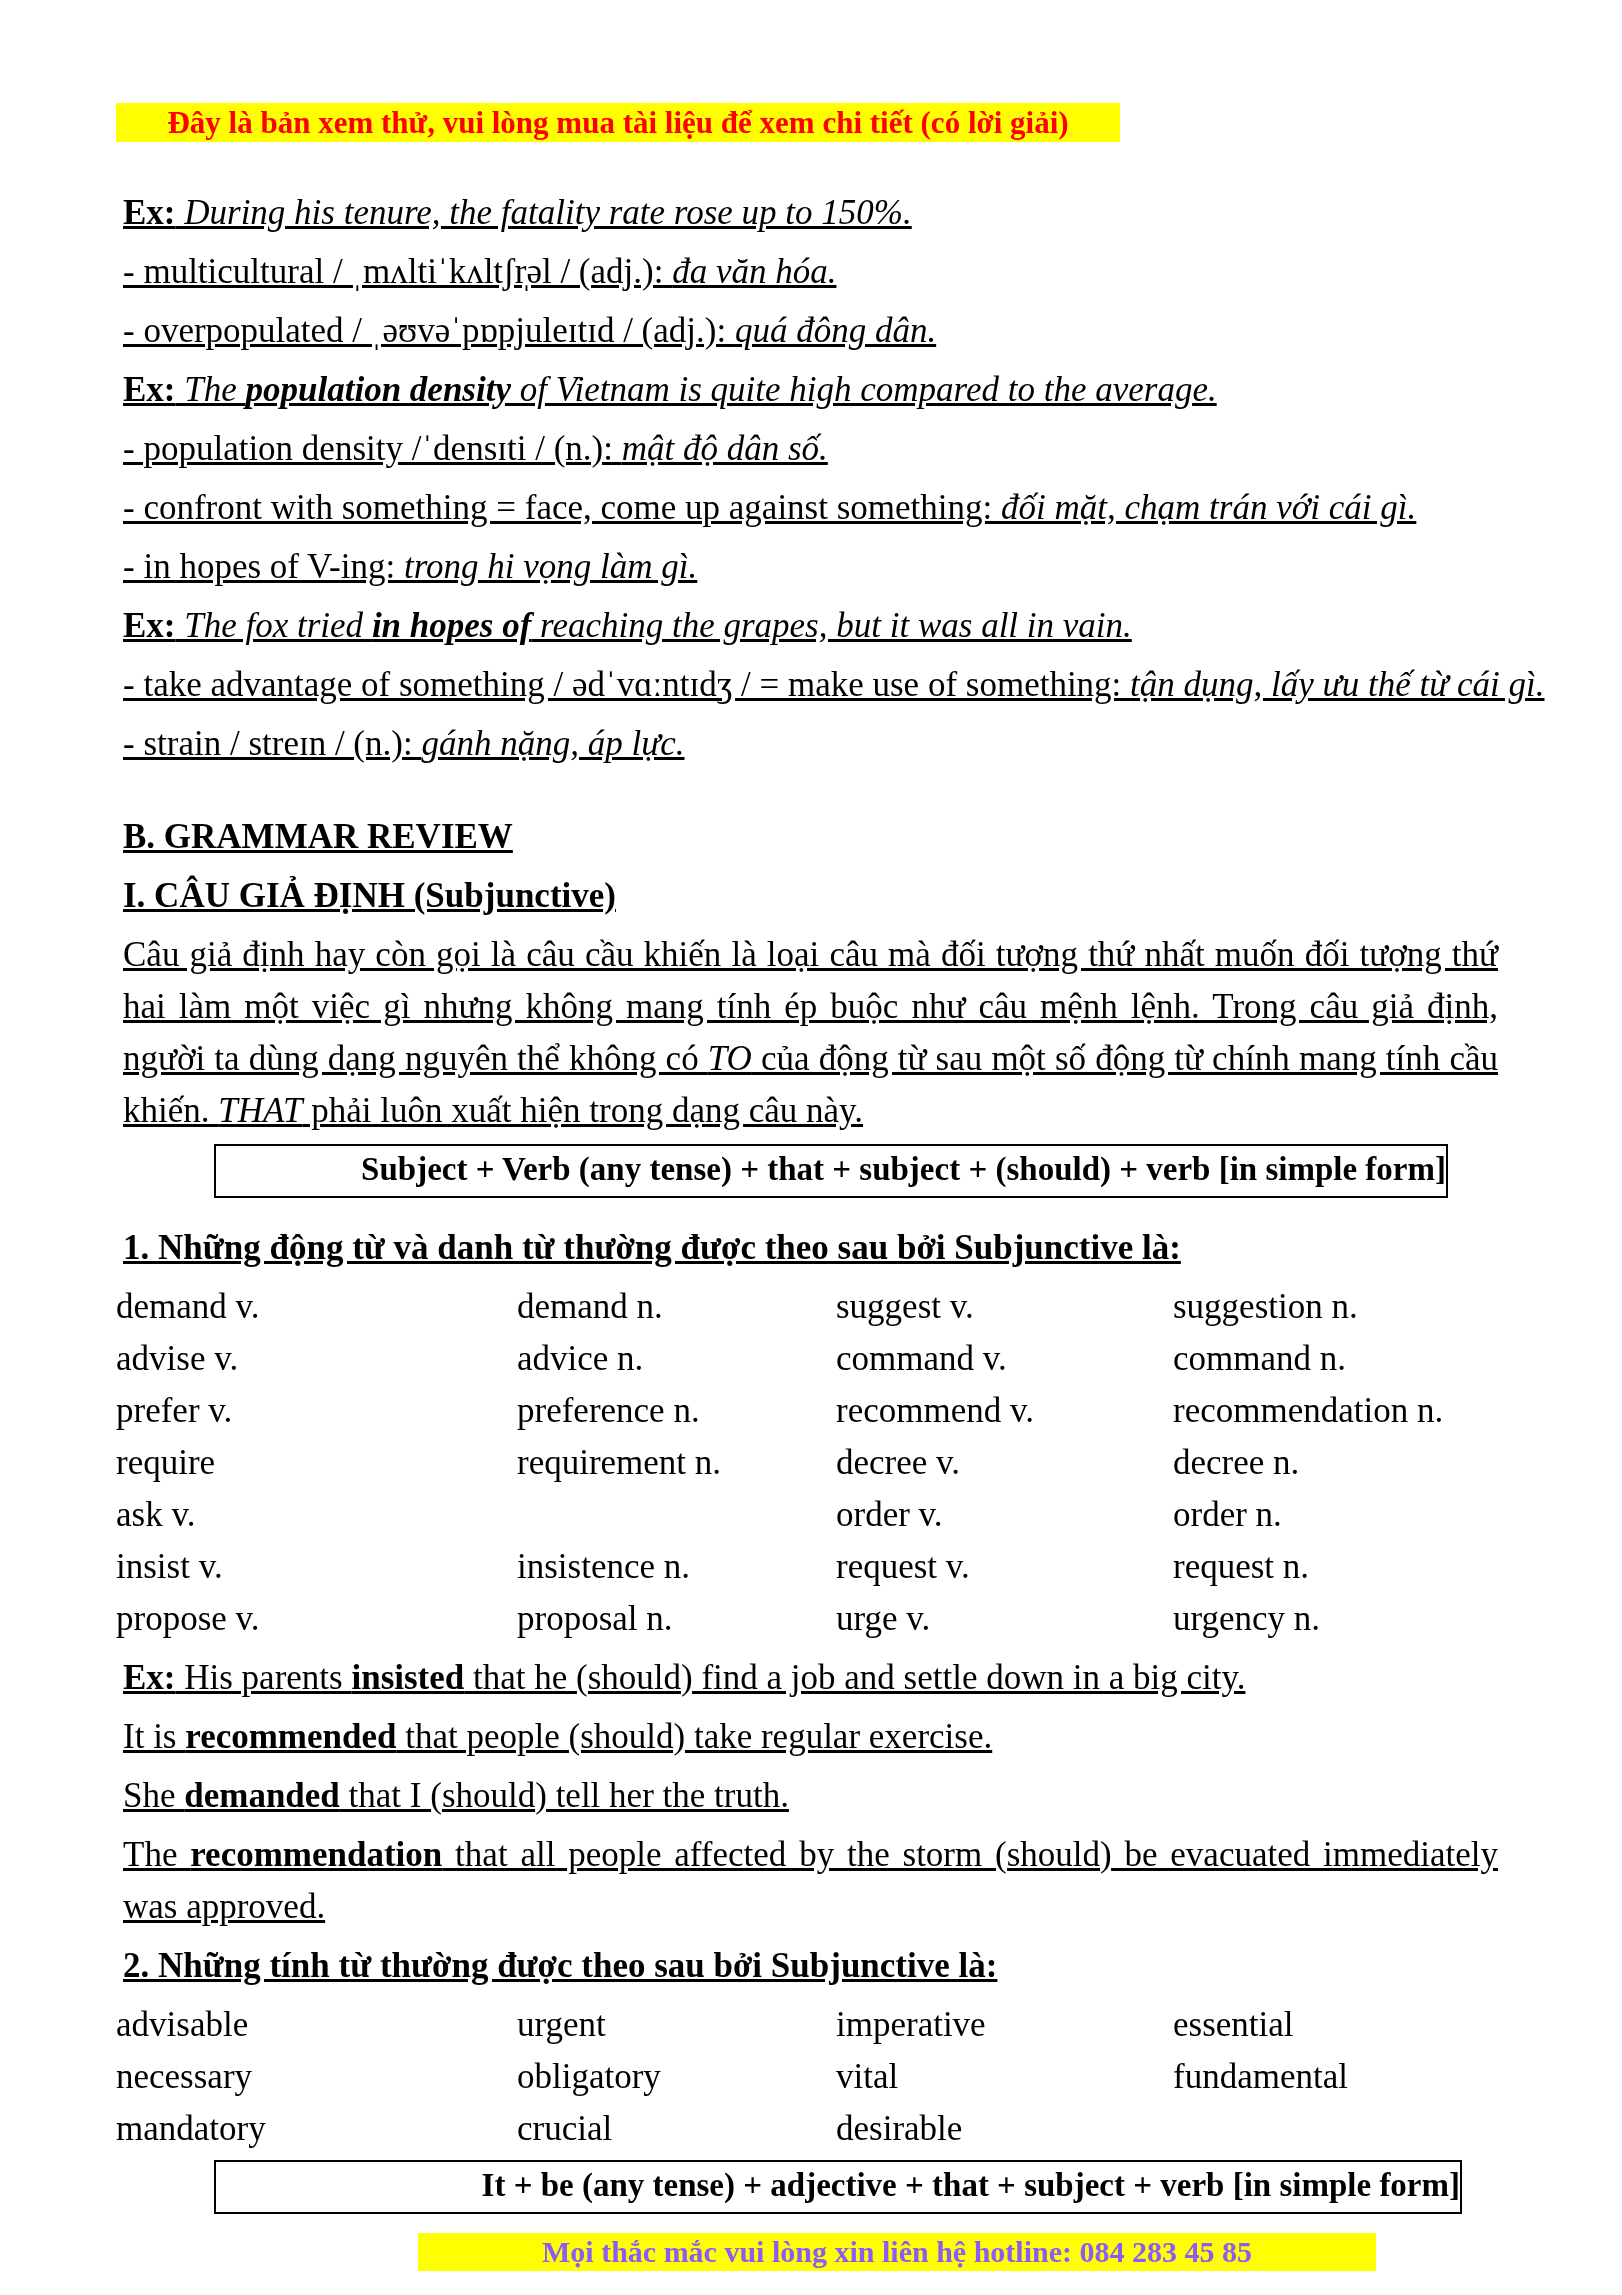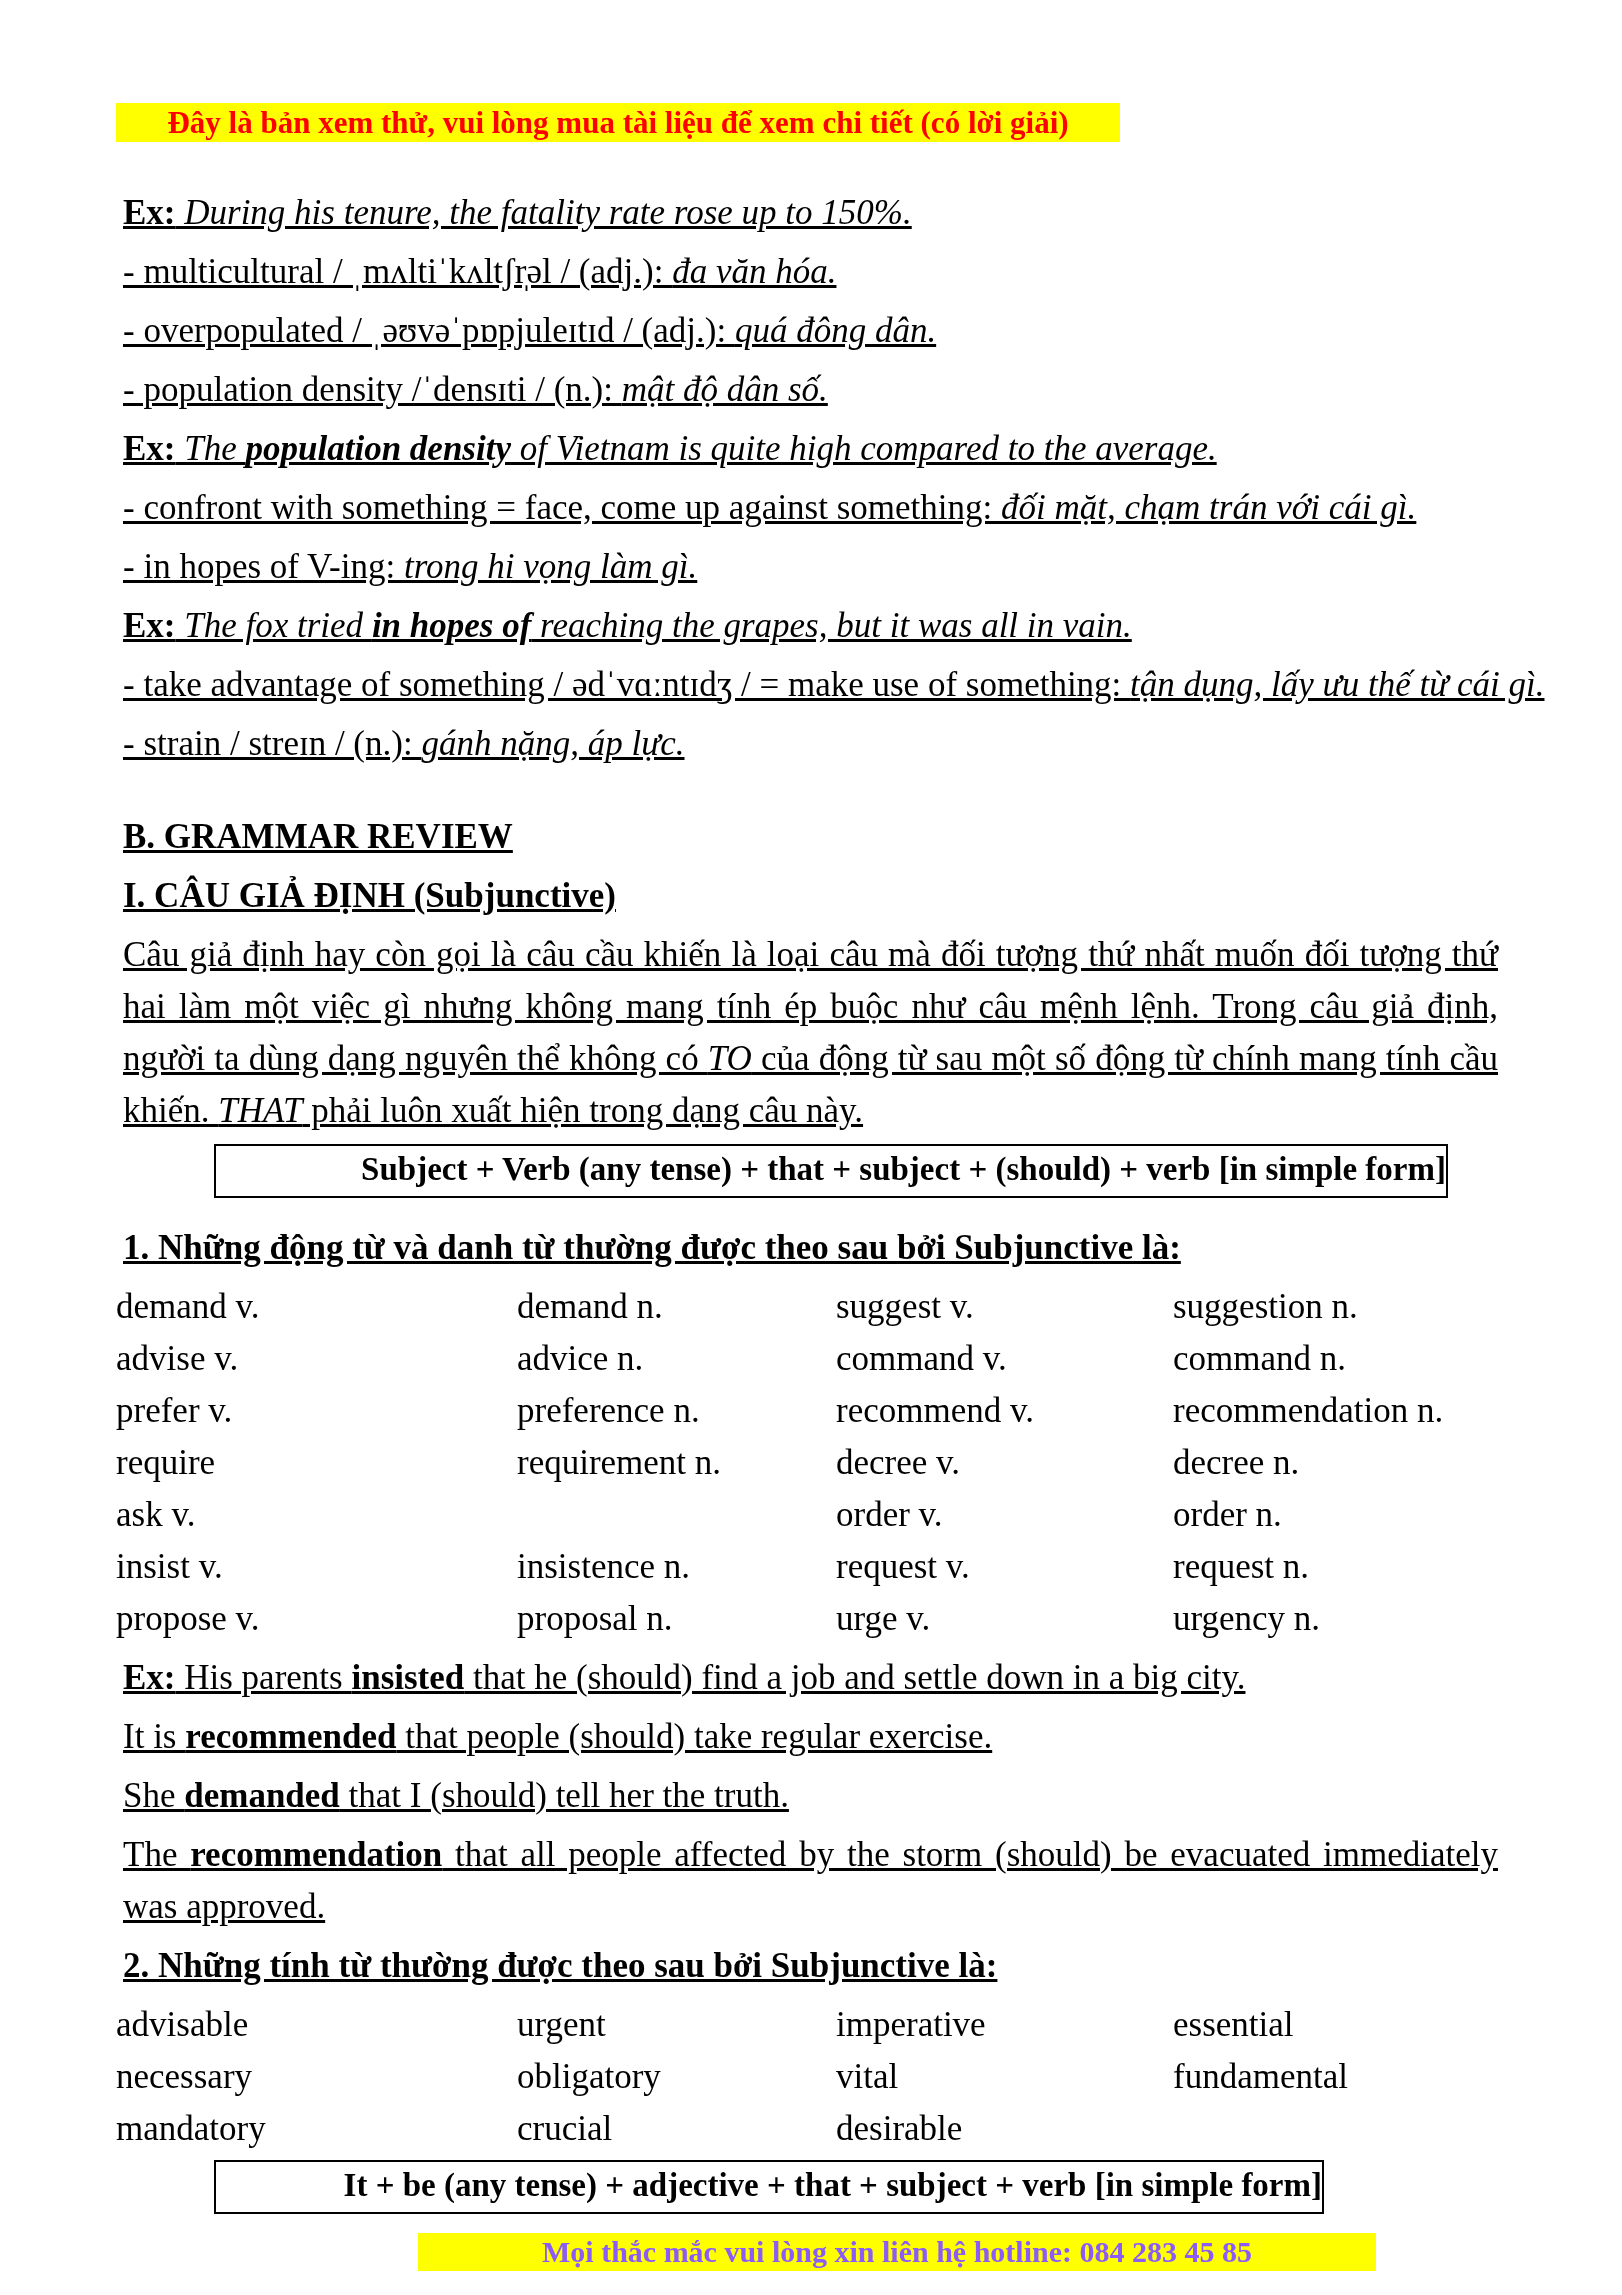--- a/index.html
+++ b/index.html
@@ -43,21 +43,21 @@
     height: 54px;
     line-height: 47px;
     text-align: right;
     font-weight: bold;
     font-size: 33px;
     white-space: nowrap;
     margin-left: 98px;
     padding-left: 12px;
   }
   .formula-verb { width: 1234px; margin-top: 3.9px; }
-  .formula-adj  { width: 1110px; margin-top: 5.2px; }
+  .formula-adj  { width: 1248px; margin-top: 5.2px; }
   .trow { display: grid; grid-template-columns: 401px 319px 337px 1fr; }
   .tcell { line-height: 52px; white-space: nowrap; }
   .footer {
     margin-top: 19.6px;
     margin-left: 302px;
     width: 958px;
     height: 38px;
     line-height: 38px;
     background: #ffff00;
     color: #8b5cf6;
@@ -76,23 +76,23 @@
     <span>Đây là bản xem thử, vui lòng mua tài liệu để xem chi tiết (có lời giải)</span>
   </div>
 
   <div class="vlist">
     <p class="line"><span class="b">Ex:</span><span class="i"> During his tenure, the fatality rate rose up to 150%.</span></p>
 
     <p class="line"><span>- multicultural / ˌmʌltiˈkʌltʃr̩əl / (adj.): </span><span class="i">đa văn hóa.</span></p>
 
     <p class="line"><span>- overpopulated / ˌəʊvəˈpɒpjuleɪtɪd / (adj.): </span><span class="i">quá đông dân.</span></p>
 
+    <p class="line"><span class="b">Ex:</span><span class="i"> The </span><span class="bi">population density</span><span class="i"> of Vietnam is quite high compared to the average.</span></p>
+
     <p class="line"><span>- population density /ˈdensɪti / (n.): </span><span class="i">mật độ dân số.</span></p>
-
-    <p class="line"><span class="b">Ex:</span><span class="i"> The </span><span class="bi">population density</span><span class="i"> of Vietnam is quite high compared to the average.</span></p>
 
     <p class="line"><span>- confront with something = face, come up against something: </span><span class="i">đối mặt, chạm trán với cái gì.</span></p>
 
     <p class="line"><span>- in hopes of V-ing: </span><span class="i">trong hi vọng làm gì.</span></p>
 
     <p class="line"><span class="b">Ex:</span><span class="i"> The fox tried </span><span class="bi">in hopes of</span><span class="i"> reaching the grapes, but it was all in vain.</span></p>
 
     <p class="line"><span>- take advantage of something / ədˈvɑːntɪdʒ / = make use of something: </span><span class="i">tận dụng, lấy ưu thế từ cái gì.</span></p>
 
     <p class="line"><span>- strain / streɪn / (n.): </span><span class="i">gánh nặng, áp lực.</span></p>

